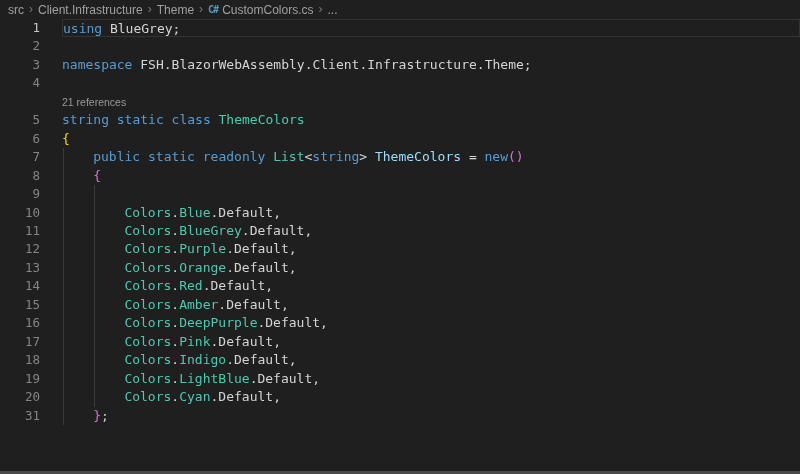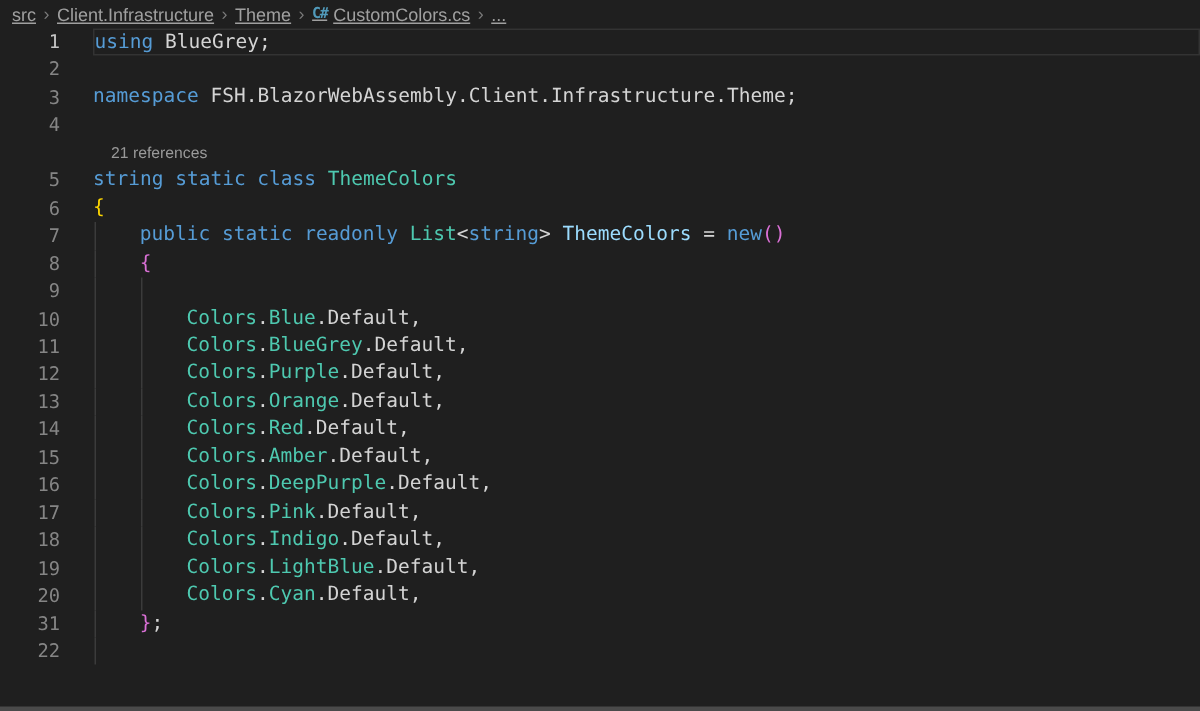--- a/index.html
+++ b/index.html
@@ -31,21 +31,21 @@
     display:flex;flex-direction:column;
   }
   
   .breadcrumb{
     height:19px;flex:0 0 19px;
     display:flex;align-items:center;
     padding-left:8px;
     font-size:12px;color:var(--bc);
     white-space:nowrap;
   }
-  .bc-item{display:flex;align-items:center;cursor:pointer;text-decoration:underline;}
+  .bc-item{display:flex;align-items:center;cursor:pointer;}
   .bc-sep{color:#7a7a7a;margin:0 5px;font-size:12px;transform:translateY(-1px);}
   .bc-icon{
     font-family:"DejaVu Sans Mono",monospace;
     font-size:10px;font-weight:bold;color:var(--csicon);
     margin-right:4px;letter-spacing:-1px;
   }
   
   .editor{flex:0 0 auto;position:relative;}
   .row{
     display:flex;height:var(--rh);line-height:var(--rh);
@@ -104,34 +104,33 @@
     <span class="bc-item">
       <span>...</span>
     </span>
   </div>
 
 <div class="editor" id="editor">
     <div class="row active"><div class="gutter">1</div><div class="code"><span style="padding-left: 0px; display: inline-block;"><span class="tok-kw">using</span><span class="tok-pl"> BlueGrey</span><span class="tok-pu">;</span></span></div></div>
     <div class="row"><div class="gutter">2</div><div class="code"><span style="padding-left: 0px; display: inline-block;"></span></div></div>
     <div class="row"><div class="gutter">3</div><div class="code"><span style="padding-left: 0px; display: inline-block;"><span class="tok-kw">namespace</span><span class="tok-pl"> FSH.BlazorWebAssembly.Client.Infrastructure.Theme</span><span class="tok-pu">;</span></span></div></div>
     <div class="row"><div class="gutter">4</div><div class="code"><span style="padding-left: 0px; display: inline-block;"></span></div></div>
-    <div class="row lens"><div class="gutter"></div><div class="code"><span style="padding-left: 0px; display: inline-block; margin-left: 12px;"><span class="lens-text">21 references</span></span></div></div>
+    <div class="row lens"><div class="gutter"></div><div class="code"><span style="padding-left: 0px; display: inline-block;"><span class="lens-text">21 references</span></span></div></div>
     <div class="row"><div class="gutter">5</div><div class="code"><span style="padding-left: 0px; display: inline-block;"><span class="tok-kw">string static class </span><span class="tok-ty">ThemeColors</span></span></div></div>
     <div class="row"><div class="gutter">6</div><div class="code"><span style="padding-left: 0px; display: inline-block;"><span class="tok-b1">{</span></span></div></div>
     <div class="row"><div class="gutter">7</div><div class="code"><span class="guide" style="left: 0.5px;"></span><span style="padding-left: 31.2px; display: inline-block;"><span class="tok-kw">public static readonly </span><span class="tok-ty">List</span><span class="tok-pu">&lt;</span><span class="tok-kw">string</span><span class="tok-pu">&gt; </span><span class="tok-va">ThemeColors</span><span class="tok-pu"> = </span><span class="tok-kw">new</span><span class="tok-b2">()</span></span></div></div>
     <div class="row"><div class="gutter">8</div><div class="code"><span class="guide" style="left: 0.5px;"></span><span style="padding-left: 31.2px; display: inline-block;"><span class="tok-b2">{</span></span></div></div>
     <div class="row"><div class="gutter">9</div><div class="code"><span class="guide" style="left: 0.5px;"></span><span class="guide" style="left: 31.7px;"></span></div></div>
     <div class="row"><div class="gutter">10</div><div class="code"><span class="guide" style="left: 0.5px;"></span><span class="guide" style="left: 31.7px;"></span><span style="padding-left: 62.4px; display: inline-block;"><span class="tok-ty">Colors</span><span class="tok-pu">.</span><span class="tok-ty">Blue</span><span class="tok-pu">.</span><span class="tok-pl">Default</span><span class="tok-pu">,</span></span></div></div>
     <div class="row"><div class="gutter">11</div><div class="code"><span class="guide" style="left: 0.5px;"></span><span class="guide" style="left: 31.7px;"></span><span style="padding-left: 62.4px; display: inline-block;"><span class="tok-ty">Colors</span><span class="tok-pu">.</span><span class="tok-ty">BlueGrey</span><span class="tok-pu">.</span><span class="tok-pl">Default</span><span class="tok-pu">,</span></span></div></div>
     <div class="row"><div class="gutter">12</div><div class="code"><span class="guide" style="left: 0.5px;"></span><span class="guide" style="left: 31.7px;"></span><span style="padding-left: 62.4px; display: inline-block;"><span class="tok-ty">Colors</span><span class="tok-pu">.</span><span class="tok-ty">Purple</span><span class="tok-pu">.</span><span class="tok-pl">Default</span><span class="tok-pu">,</span></span></div></div>
     <div class="row"><div class="gutter">13</div><div class="code"><span class="guide" style="left: 0.5px;"></span><span class="guide" style="left: 31.7px;"></span><span style="padding-left: 62.4px; display: inline-block;"><span class="tok-ty">Colors</span><span class="tok-pu">.</span><span class="tok-ty">Orange</span><span class="tok-pu">.</span><span class="tok-pl">Default</span><span class="tok-pu">,</span></span></div></div>
     <div class="row"><div class="gutter">14</div><div class="code"><span class="guide" style="left: 0.5px;"></span><span class="guide" style="left: 31.7px;"></span><span style="padding-left: 62.4px; display: inline-block;"><span class="tok-ty">Colors</span><span class="tok-pu">.</span><span class="tok-ty">Red</span><span class="tok-pu">.</span><span class="tok-pl">Default</span><span class="tok-pu">,</span></span></div></div>
     <div class="row"><div class="gutter">15</div><div class="code"><span class="guide" style="left: 0.5px;"></span><span class="guide" style="left: 31.7px;"></span><span style="padding-left: 62.4px; display: inline-block;"><span class="tok-ty">Colors</span><span class="tok-pu">.</span><span class="tok-ty">Amber</span><span class="tok-pu">.</span><span class="tok-pl">Default</span><span class="tok-pu">,</span></span></div></div>
     <div class="row"><div class="gutter">16</div><div class="code"><span class="guide" style="left: 0.5px;"></span><span class="guide" style="left: 31.7px;"></span><span style="padding-left: 62.4px; display: inline-block;"><span class="tok-ty">Colors</span><span class="tok-pu">.</span><span class="tok-ty">DeepPurple</span><span class="tok-pu">.</span><span class="tok-pl">Default</span><span class="tok-pu">,</span></span></div></div>
     <div class="row"><div class="gutter">17</div><div class="code"><span class="guide" style="left: 0.5px;"></span><span class="guide" style="left: 31.7px;"></span><span style="padding-left: 62.4px; display: inline-block;"><span class="tok-ty">Colors</span><span class="tok-pu">.</span><span class="tok-ty">Pink</span><span class="tok-pu">.</span><span class="tok-pl">Default</span><span class="tok-pu">,</span></span></div></div>
     <div class="row"><div class="gutter">18</div><div class="code"><span class="guide" style="left: 0.5px;"></span><span class="guide" style="left: 31.7px;"></span><span style="padding-left: 62.4px; display: inline-block;"><span class="tok-ty">Colors</span><span class="tok-pu">.</span><span class="tok-ty">Indigo</span><span class="tok-pu">.</span><span class="tok-pl">Default</span><span class="tok-pu">,</span></span></div></div>
     <div class="row"><div class="gutter">19</div><div class="code"><span class="guide" style="left: 0.5px;"></span><span class="guide" style="left: 31.7px;"></span><span style="padding-left: 62.4px; display: inline-block;"><span class="tok-ty">Colors</span><span class="tok-pu">.</span><span class="tok-ty">LightBlue</span><span class="tok-pu">.</span><span class="tok-pl">Default</span><span class="tok-pu">,</span></span></div></div>
     <div class="row"><div class="gutter">20</div><div class="code"><span class="guide" style="left: 0.5px;"></span><span class="guide" style="left: 31.7px;"></span><span style="padding-left: 62.4px; display: inline-block;"><span class="tok-ty">Colors</span><span class="tok-pu">.</span><span class="tok-ty">Cyan</span><span class="tok-pu">.</span><span class="tok-pl">Default</span><span class="tok-pu">,</span></span></div></div>
     <div class="row"><div class="gutter">31</div><div class="code"><span class="guide" style="left: 0.5px;"></span><span style="padding-left: 31.2px; display: inline-block;"><span class="tok-b2">}</span><span class="tok-pu">;</span></span></div></div>
-    <div class="row"><div class="gutter">22</div><div class="code"><span class="guide" style="left: 0.5px;"></span><span style="padding-left: 0px; display: inline-block;"></span></div></div>
   </div>
 
 <div class="bottom-filler"></div>
 
 </body></html>

